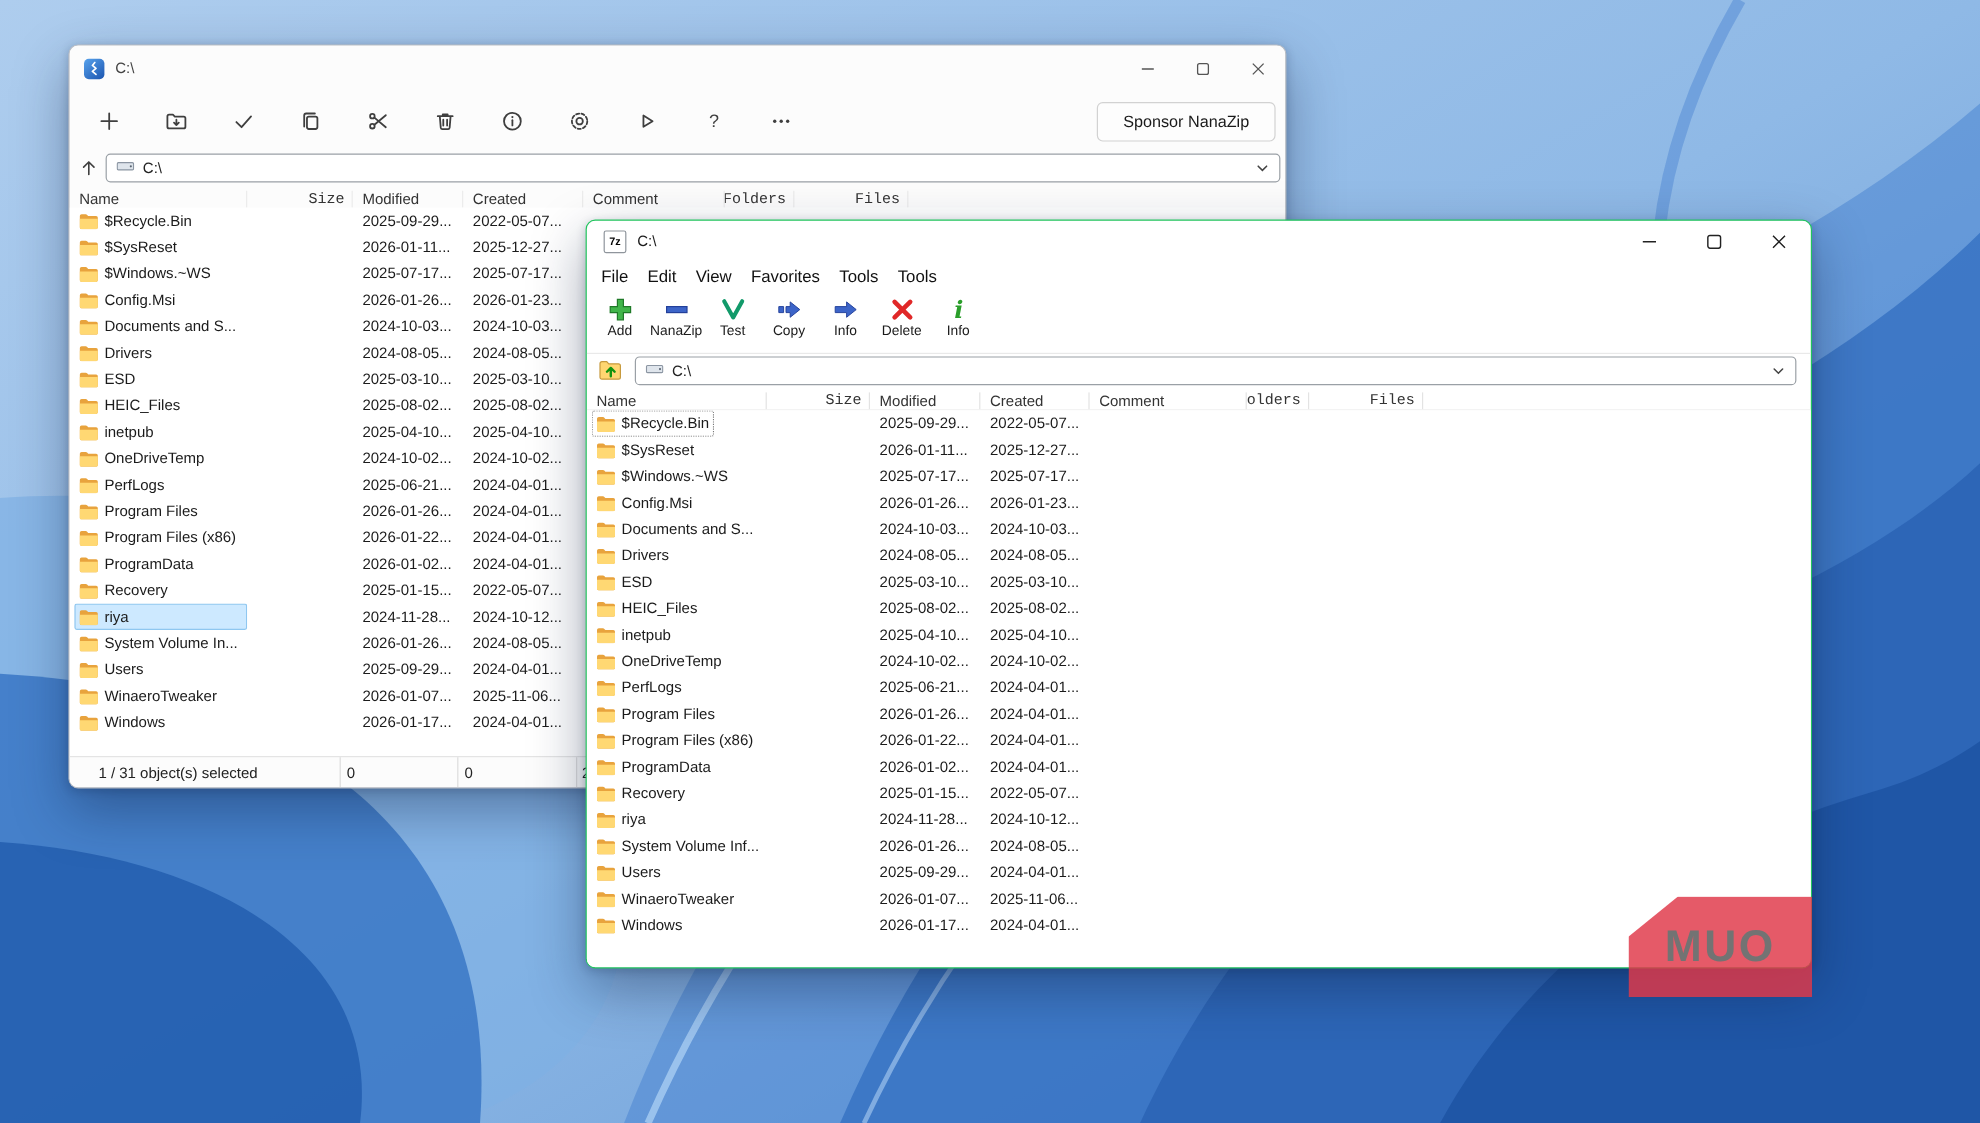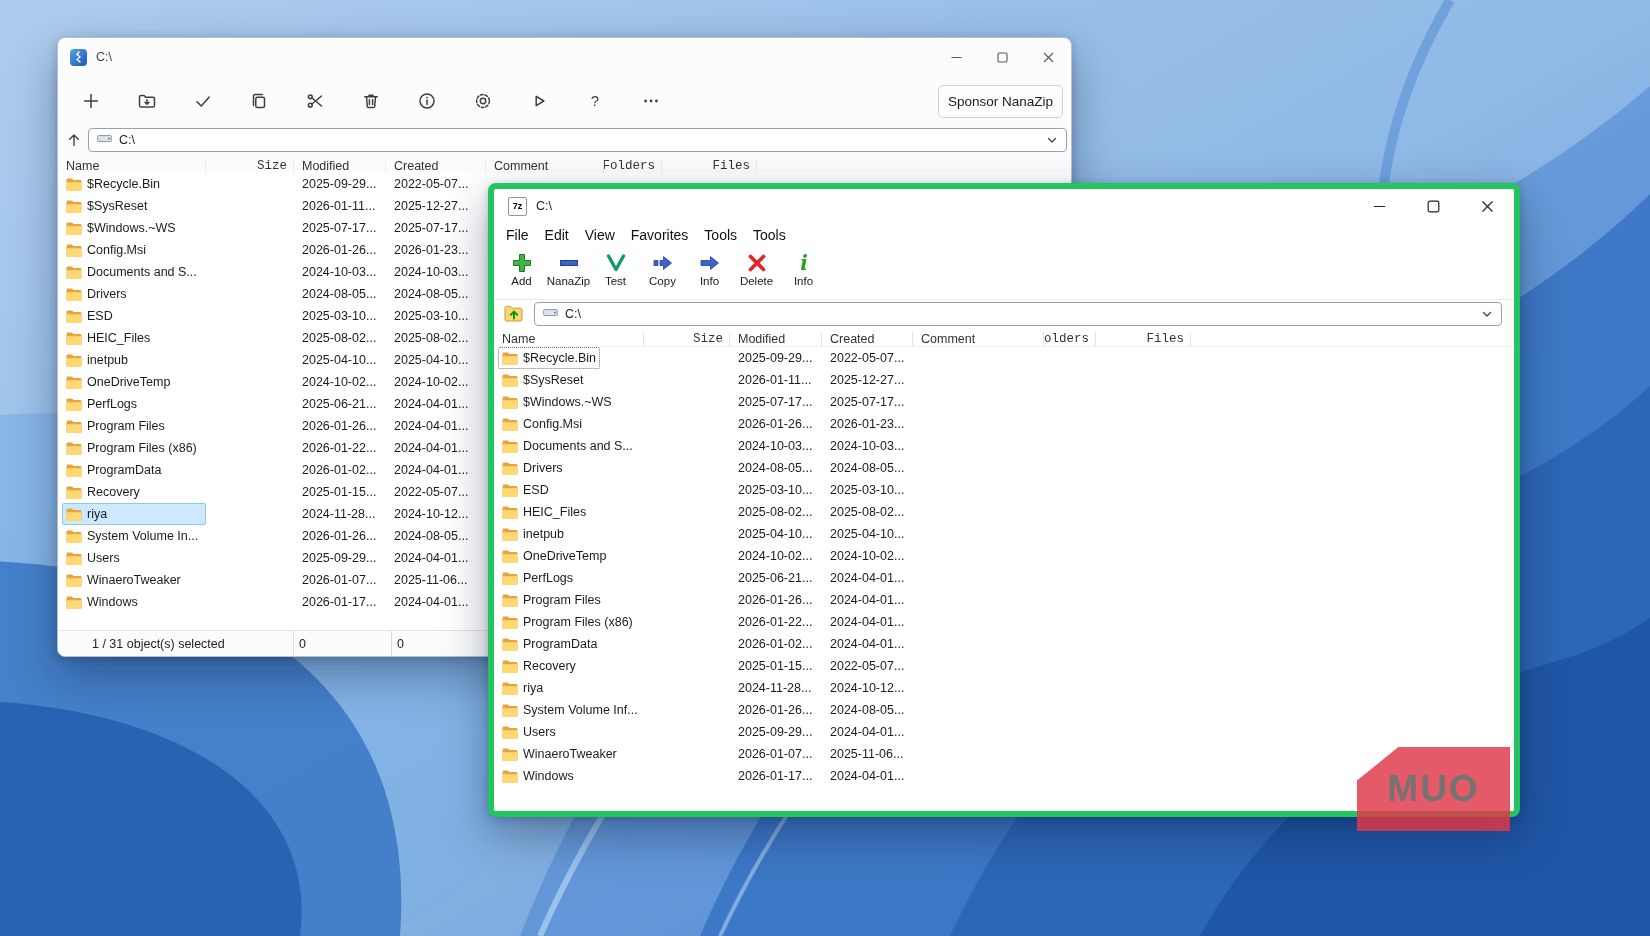--- a/index.html
+++ b/index.html
@@ -39,38 +39,38 @@
     background:linear-gradient(140deg,#57a2ec,#1c55b0);display:flex;align-items:center;justify-content:center;}
   .nz-title{font-size:12.5px;color:#444;}
   .win-controls{margin-left:auto;display:flex;height:100%;}
   .wbtn{width:46px;height:100%;display:flex;align-items:center;justify-content:center;}
   .nz-toolbar{height:50px;flex:0 0 auto;display:flex;align-items:center;padding-left:5px;}
   .nz-tool{width:56px;height:38px;display:flex;align-items:center;justify-content:center;border-radius:5px;}
   .ticon path,.ticon rect,.ticon circle{stroke:#3f3f3f;stroke-width:1.5;fill:none;
     stroke-linecap:round;stroke-linejoin:round;}
   .ticon .fl{fill:#3f3f3f;stroke:none;}
   .ticon .tl{fill:#3f3f3f;stroke:none;font-size:15px;font-family:"Liberation Sans",sans-serif;text-anchor:middle;}
-  .sponsor{margin-left:auto;margin-right:8px;height:33px;padding:0 9px;border:1px solid #d2d2d2;
+  .sponsor{margin-left:auto;margin-right:8px;height:33px;padding:0 21px;border:1px solid #d2d2d2;
     border-radius:5px;background:#fdfdfd;font-size:13.5px;color:#1a1a1a;}
   .nz-addressrow{height:28px;flex:0 0 auto;display:flex;align-items:center;padding:0 2px 0 2px;}
   .upbtn{width:28px;height:24px;display:flex;align-items:center;justify-content:center;}
   .addressbox{flex:1;height:22px;border:1px solid #9aa0a6;border-radius:4px;background:#fff;
     display:flex;align-items:center;gap:7px;padding:0 8px;font-size:12.5px;color:#222;margin-right:2px;}
   .addressbox .chev{margin-left:auto;display:flex;}
   .vspacer{height:5px;flex:0 0 auto;}
   .nz-status{height:25px;flex:0 0 auto;border-top:1px solid #e4e4e4;display:flex;align-items:stretch;
     font-size:12.5px;color:#222;background:#fcfcfc;}
   .sbar-p{display:flex;align-items:center;white-space:nowrap;overflow:hidden;}
-  .nz-status .p1{width:201px;padding-left:34px;}
+  .nz-status .p1{width:201px;padding-left:24px;}
   .nz-status .p2{width:92px;padding-left:5px;border-left:1px solid #ddd;}
   .nz-status .p3{width:93px;padding-left:5px;border-left:1px solid #ddd;}
   .nz-status .p4{flex:1;padding-left:4px;border-left:1px solid #ddd;}
 
   
-  .sevenzip{left:488px;top:183px;width:1020px;height:622px;border:6px solid #22c55e;}
+  .sevenzip{left:488px;top:183px;width:1020px;height:622px;border:1px solid #22c55e;}
   .sz-grid{grid-template-columns:150px 86px 92px 91px 131px 52px 95px 1fr;}
   .sz-titlebar{height:34px;flex:0 0 auto;display:flex;align-items:center;padding-left:14px;gap:9px;}
   .sz-appicon{width:17px;height:17px;background:#fff;border:1px solid #8f959c;border-radius:2px;
     display:flex;align-items:center;justify-content:center;font-size:9px;font-weight:bold;color:#000;}
   .sz-title{font-size:12.5px;color:#1a1a1a;}
   .sz-menubar{height:23px;flex:0 0 auto;display:flex;align-items:center;padding-left:4px;
     font-size:12.5px;color:#111;}
   .menu-item{padding:0 8px;height:100%;display:flex;align-items:center;font-size:14px;color:#111;}
   .sz-toolbar{height:50px;flex:0 0 auto;display:flex;align-items:flex-start;padding:3px 0 0 4px;
     border-bottom:1px solid #e9e9e9;}

